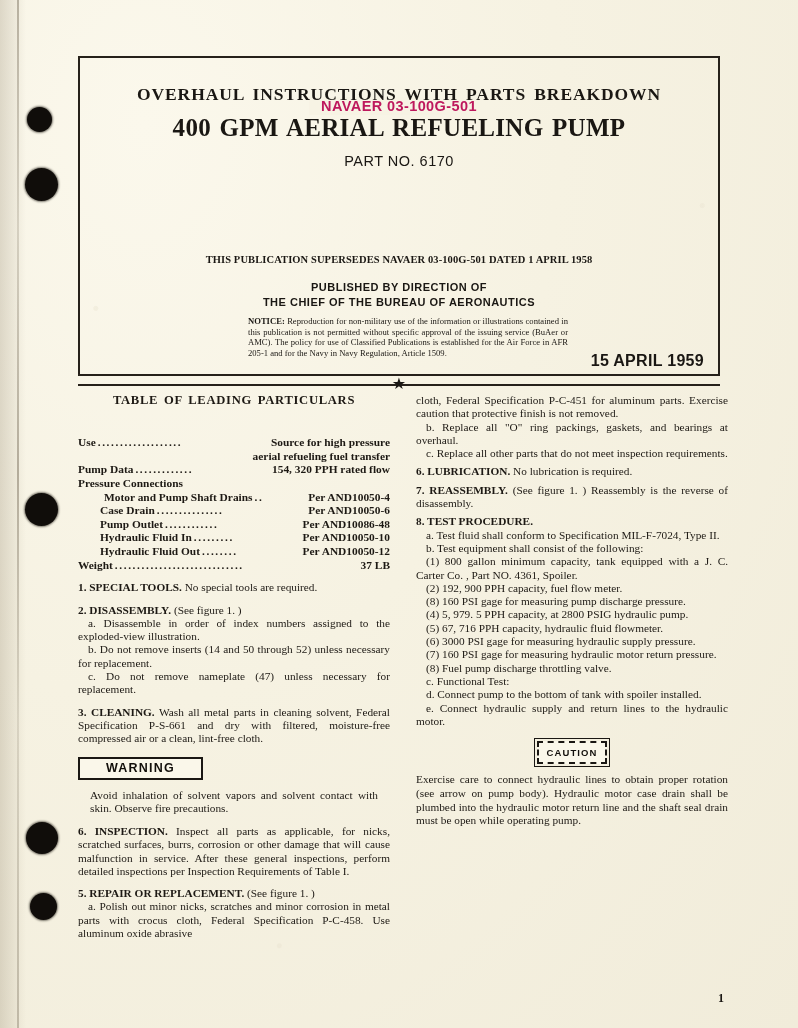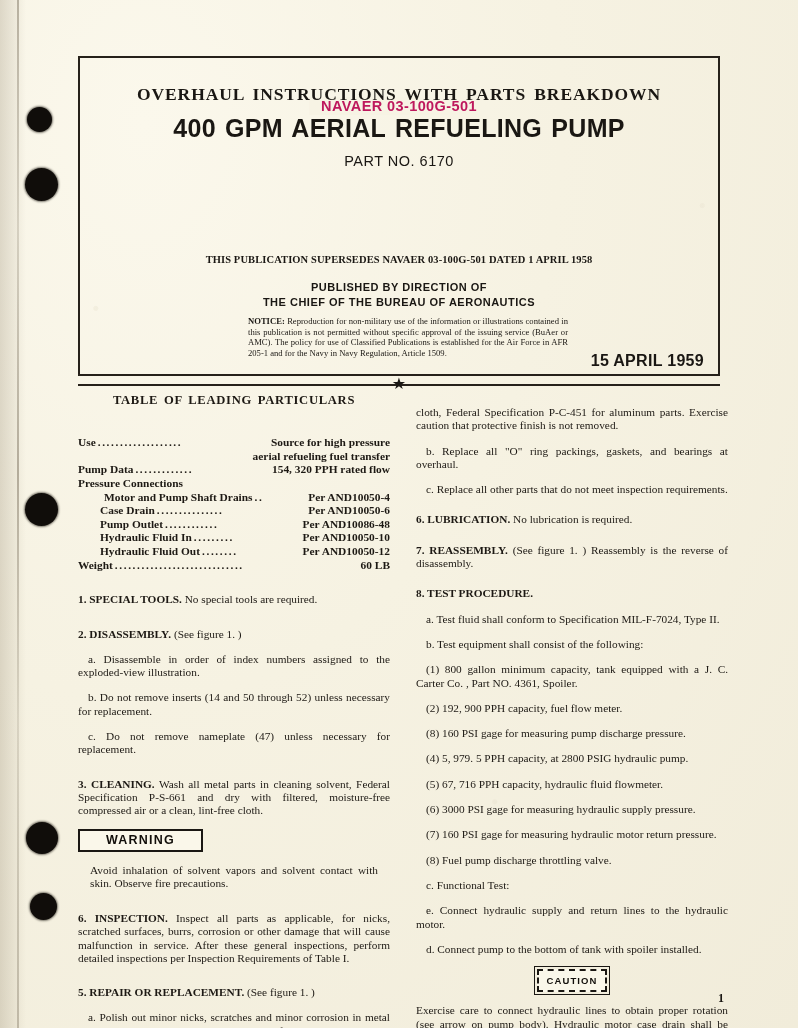--- a/index.html
+++ b/index.html
@@ -99,21 +99,21 @@
     font-family: "Liberation Serif", serif;
     font-weight: bold;
     font-size: 17.5px;
     letter-spacing: .9px;
     word-spacing: 3px;
   }
   #doc-subtitle {
     position: absolute;
     left: 0; right: 0;
     top: 56px;
-    font-family: Liberation Sans, sans-serif;
+    font-family: Liberation Serif, serif;
     font-weight: bold;
     font-size: 25px;
     letter-spacing: .3px;
     word-spacing: 2px;
   }
   #part-no {
     position: absolute;
     left: 0; right: 0;
     top: 95px;
     font-family: "Liberation Sans", sans-serif;
@@ -198,21 +198,21 @@
     gap: 26px;
   }
   .col {
     width: 312px;
     font-family: "Liberation Serif", serif;
     font-size: 11.3px;
     line-height: 13.3px;
     color: #1d1914;
   }
   .col p {
-    margin: 12px 0 0 0;
+    margin: 0 0 0 0;
     text-align: justify;
     text-justify: inter-word;
   }
   .gap { height: 9px; }
   .gap-sm { height: 5px; }
 
   .sec-head { font-weight: bold; }
   .indent { text-indent: 10px; }
 
   h2.tlp {
@@ -399,21 +399,21 @@
 
         <div class="lp-row lp-sub2">
           <span class="lbl">Hydraulic Fluid Out</span>
           <span class="dots">........</span>
           <span class="val">Per AND10050-12</span>
         </div>
 
         <div class="lp-row">
           <span class="lbl">Weight</span>
           <span class="dots">.............................</span>
-          <span class="val">60 LB</span>
+          <span class="val">37 LB</span>
         </div>
       </div>
 
       <div class="gap"></div>
 
       <p><span class="sec-head">1.  SPECIAL TOOLS.</span> <span>No special tools are required.</span></p>
 
       <div class="gap"></div>
 
       <p><span class="sec-head">2.  DISASSEMBLY.</span> <span>(See figure 1. )</span></p>
@@ -463,22 +463,22 @@
       <p class="indent">(1)  800 gallon minimum capacity, tank equipped with a J. C. Carter Co. , Part NO. 4361, Spoiler.</p>
       <p class="indent">(2)  192, 900 PPH capacity, fuel flow meter.</p>
       <p class="indent">(8)  160 PSI gage for measuring pump discharge pressure.</p>
       <p class="indent">(4)  5, 979. 5 PPH capacity, at 2800 PSIG hydraulic pump.</p>
       <p class="indent">(5)  67, 716 PPH capacity, hydraulic fluid flowmeter.</p>
       <p class="indent">(6)  3000 PSI gage for measuring hydraulic supply pressure.</p>
       <p class="indent">(7)  160 PSI gage for measuring hydraulic motor return pressure.</p>
       <p class="indent">(8)  Fuel pump discharge throttling valve.</p>
 
       <p class="indent">c.  Functional Test:</p>
+      <p class="indent">d.  Connect pump to the bottom of tank with spoiler installed.</p>
       <p class="indent">e.  Connect hydraulic supply and return lines to the hydraulic motor.</p>
-      <p class="indent">d.  Connect pump to the bottom of tank with spoiler installed.</p>
 
       <div class="caut-wrap">
         <div class="caut-box">CAUTION</div>
       </div>
       <p class="caut-text">Exercise care to connect hydraulic lines to obtain proper rotation (see arrow on pump body).  Hydraulic motor case drain shall be plumbed into the hydraulic motor return line and the shaft seal drain must be open while operating pump.</p>
     </div>
   </div>
 
   <div id="page-number">1</div>
 </div>

